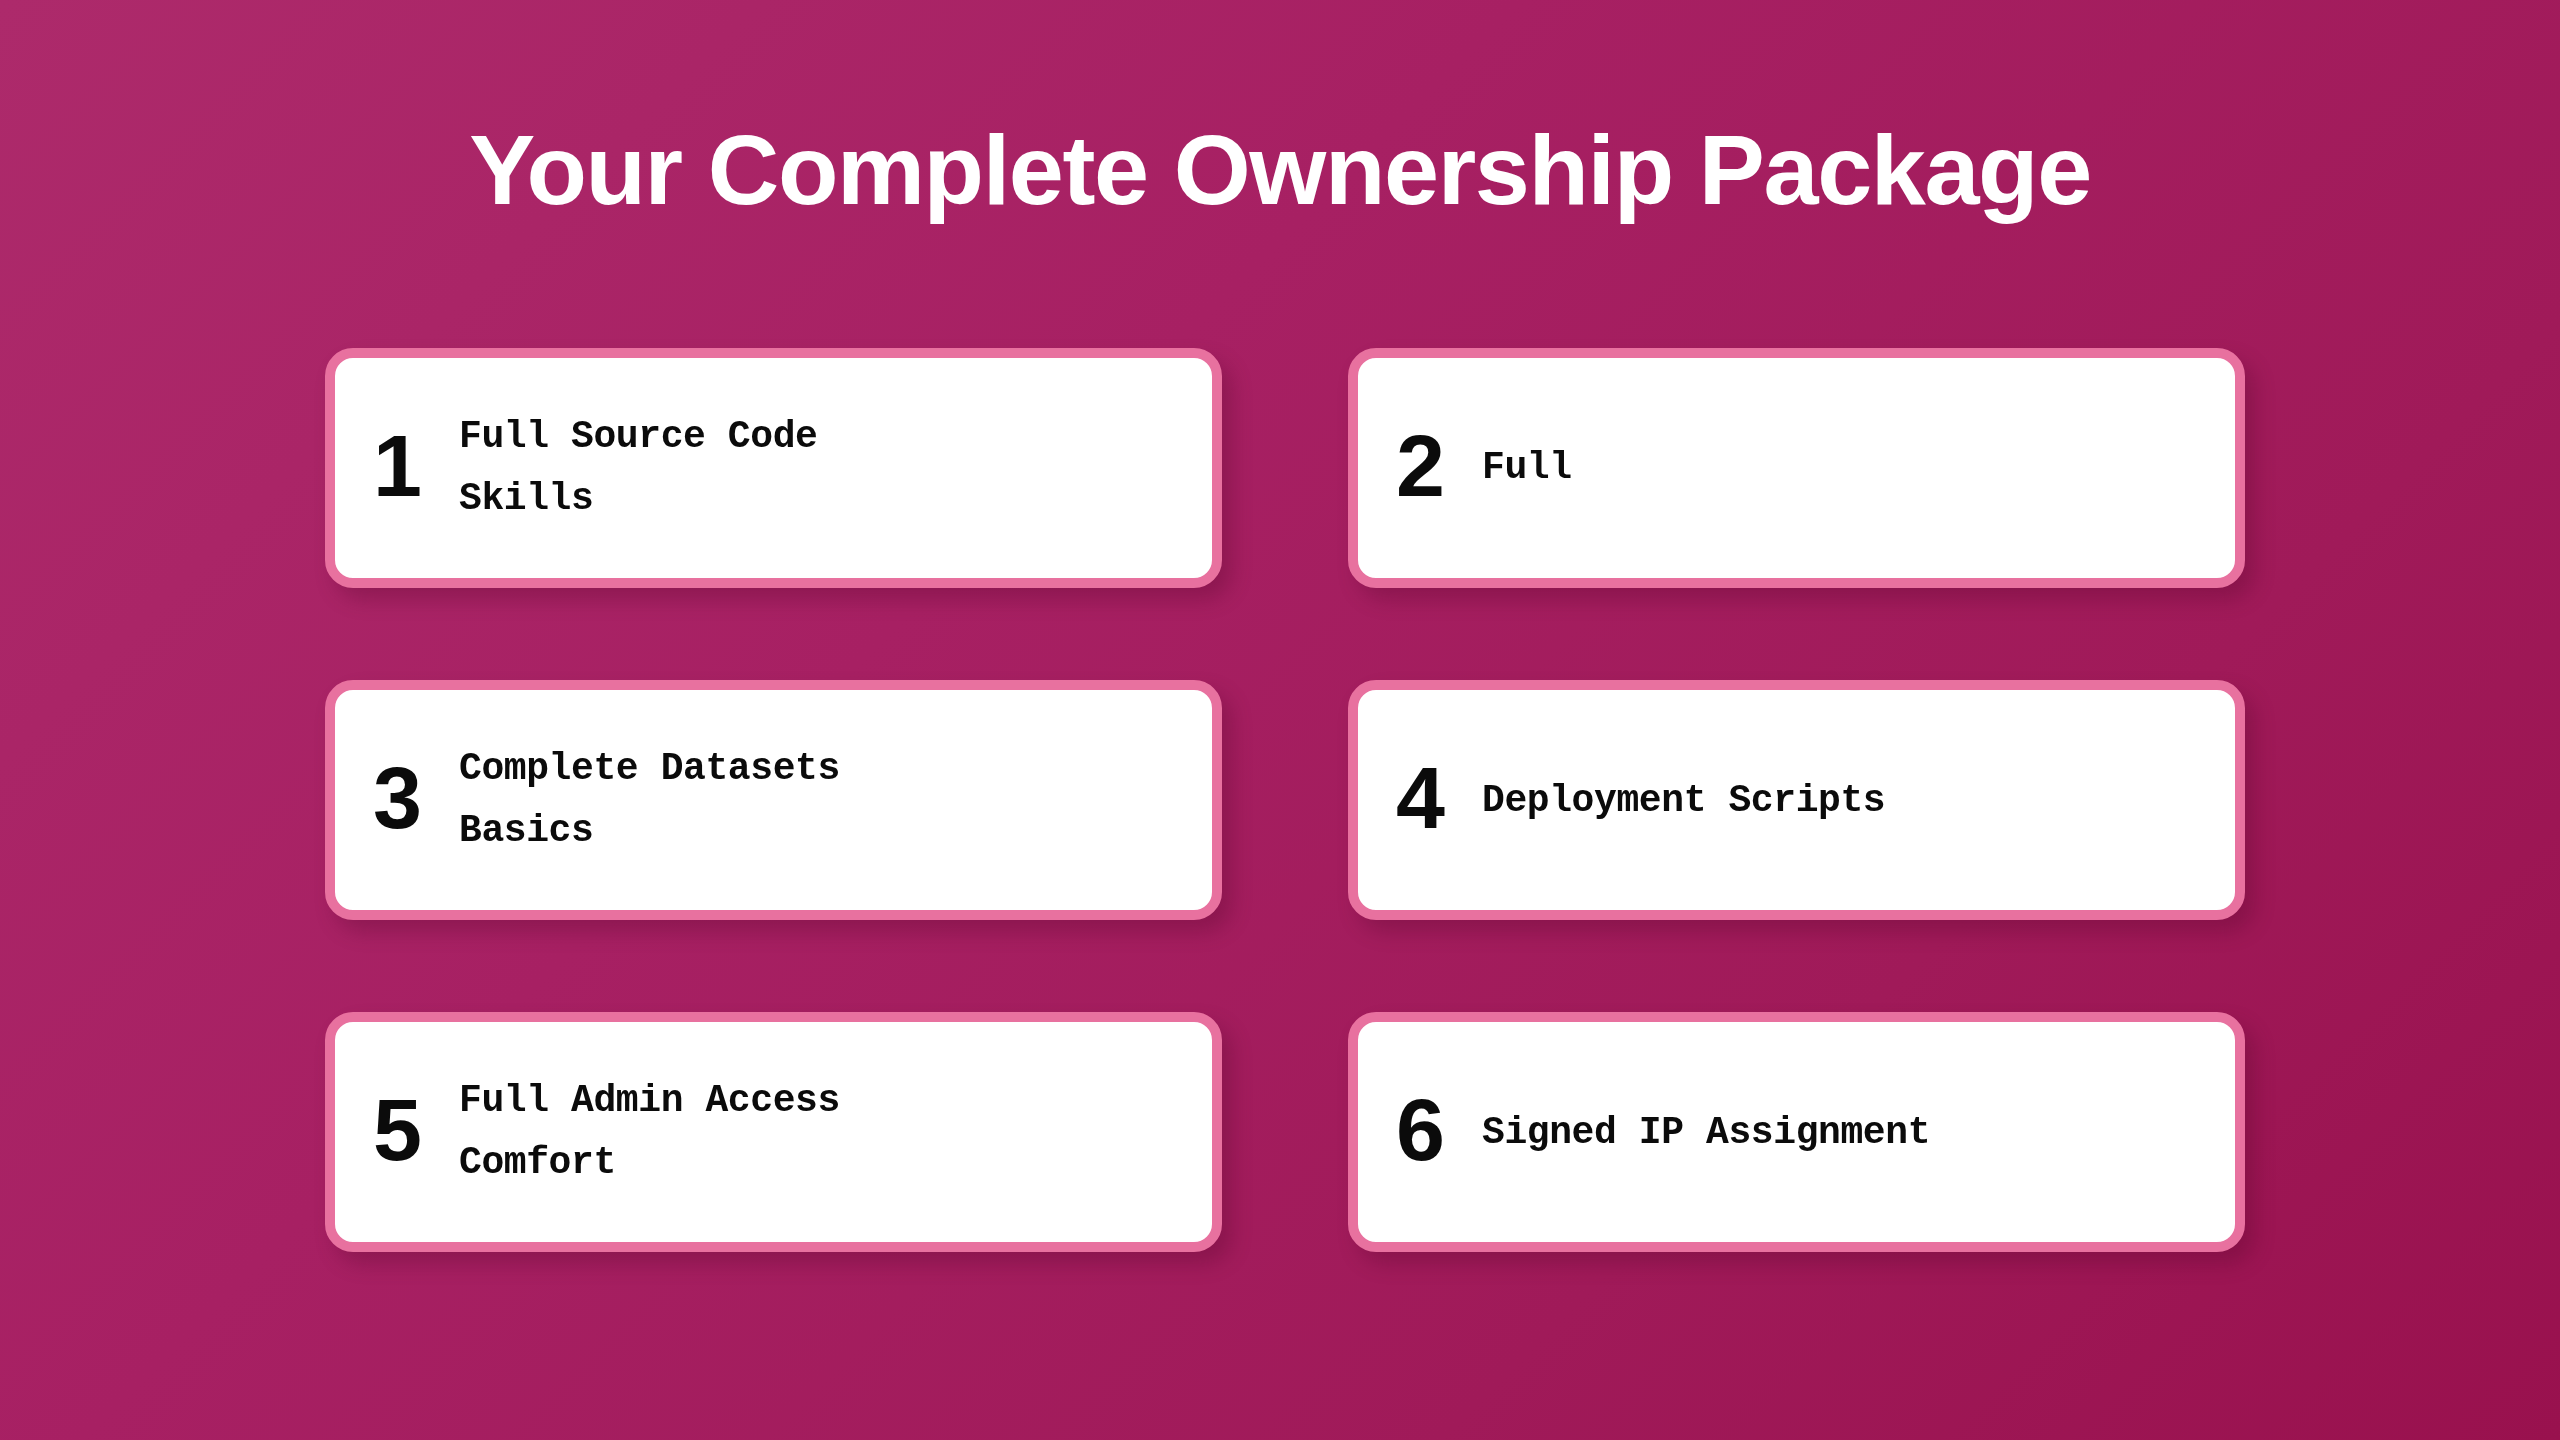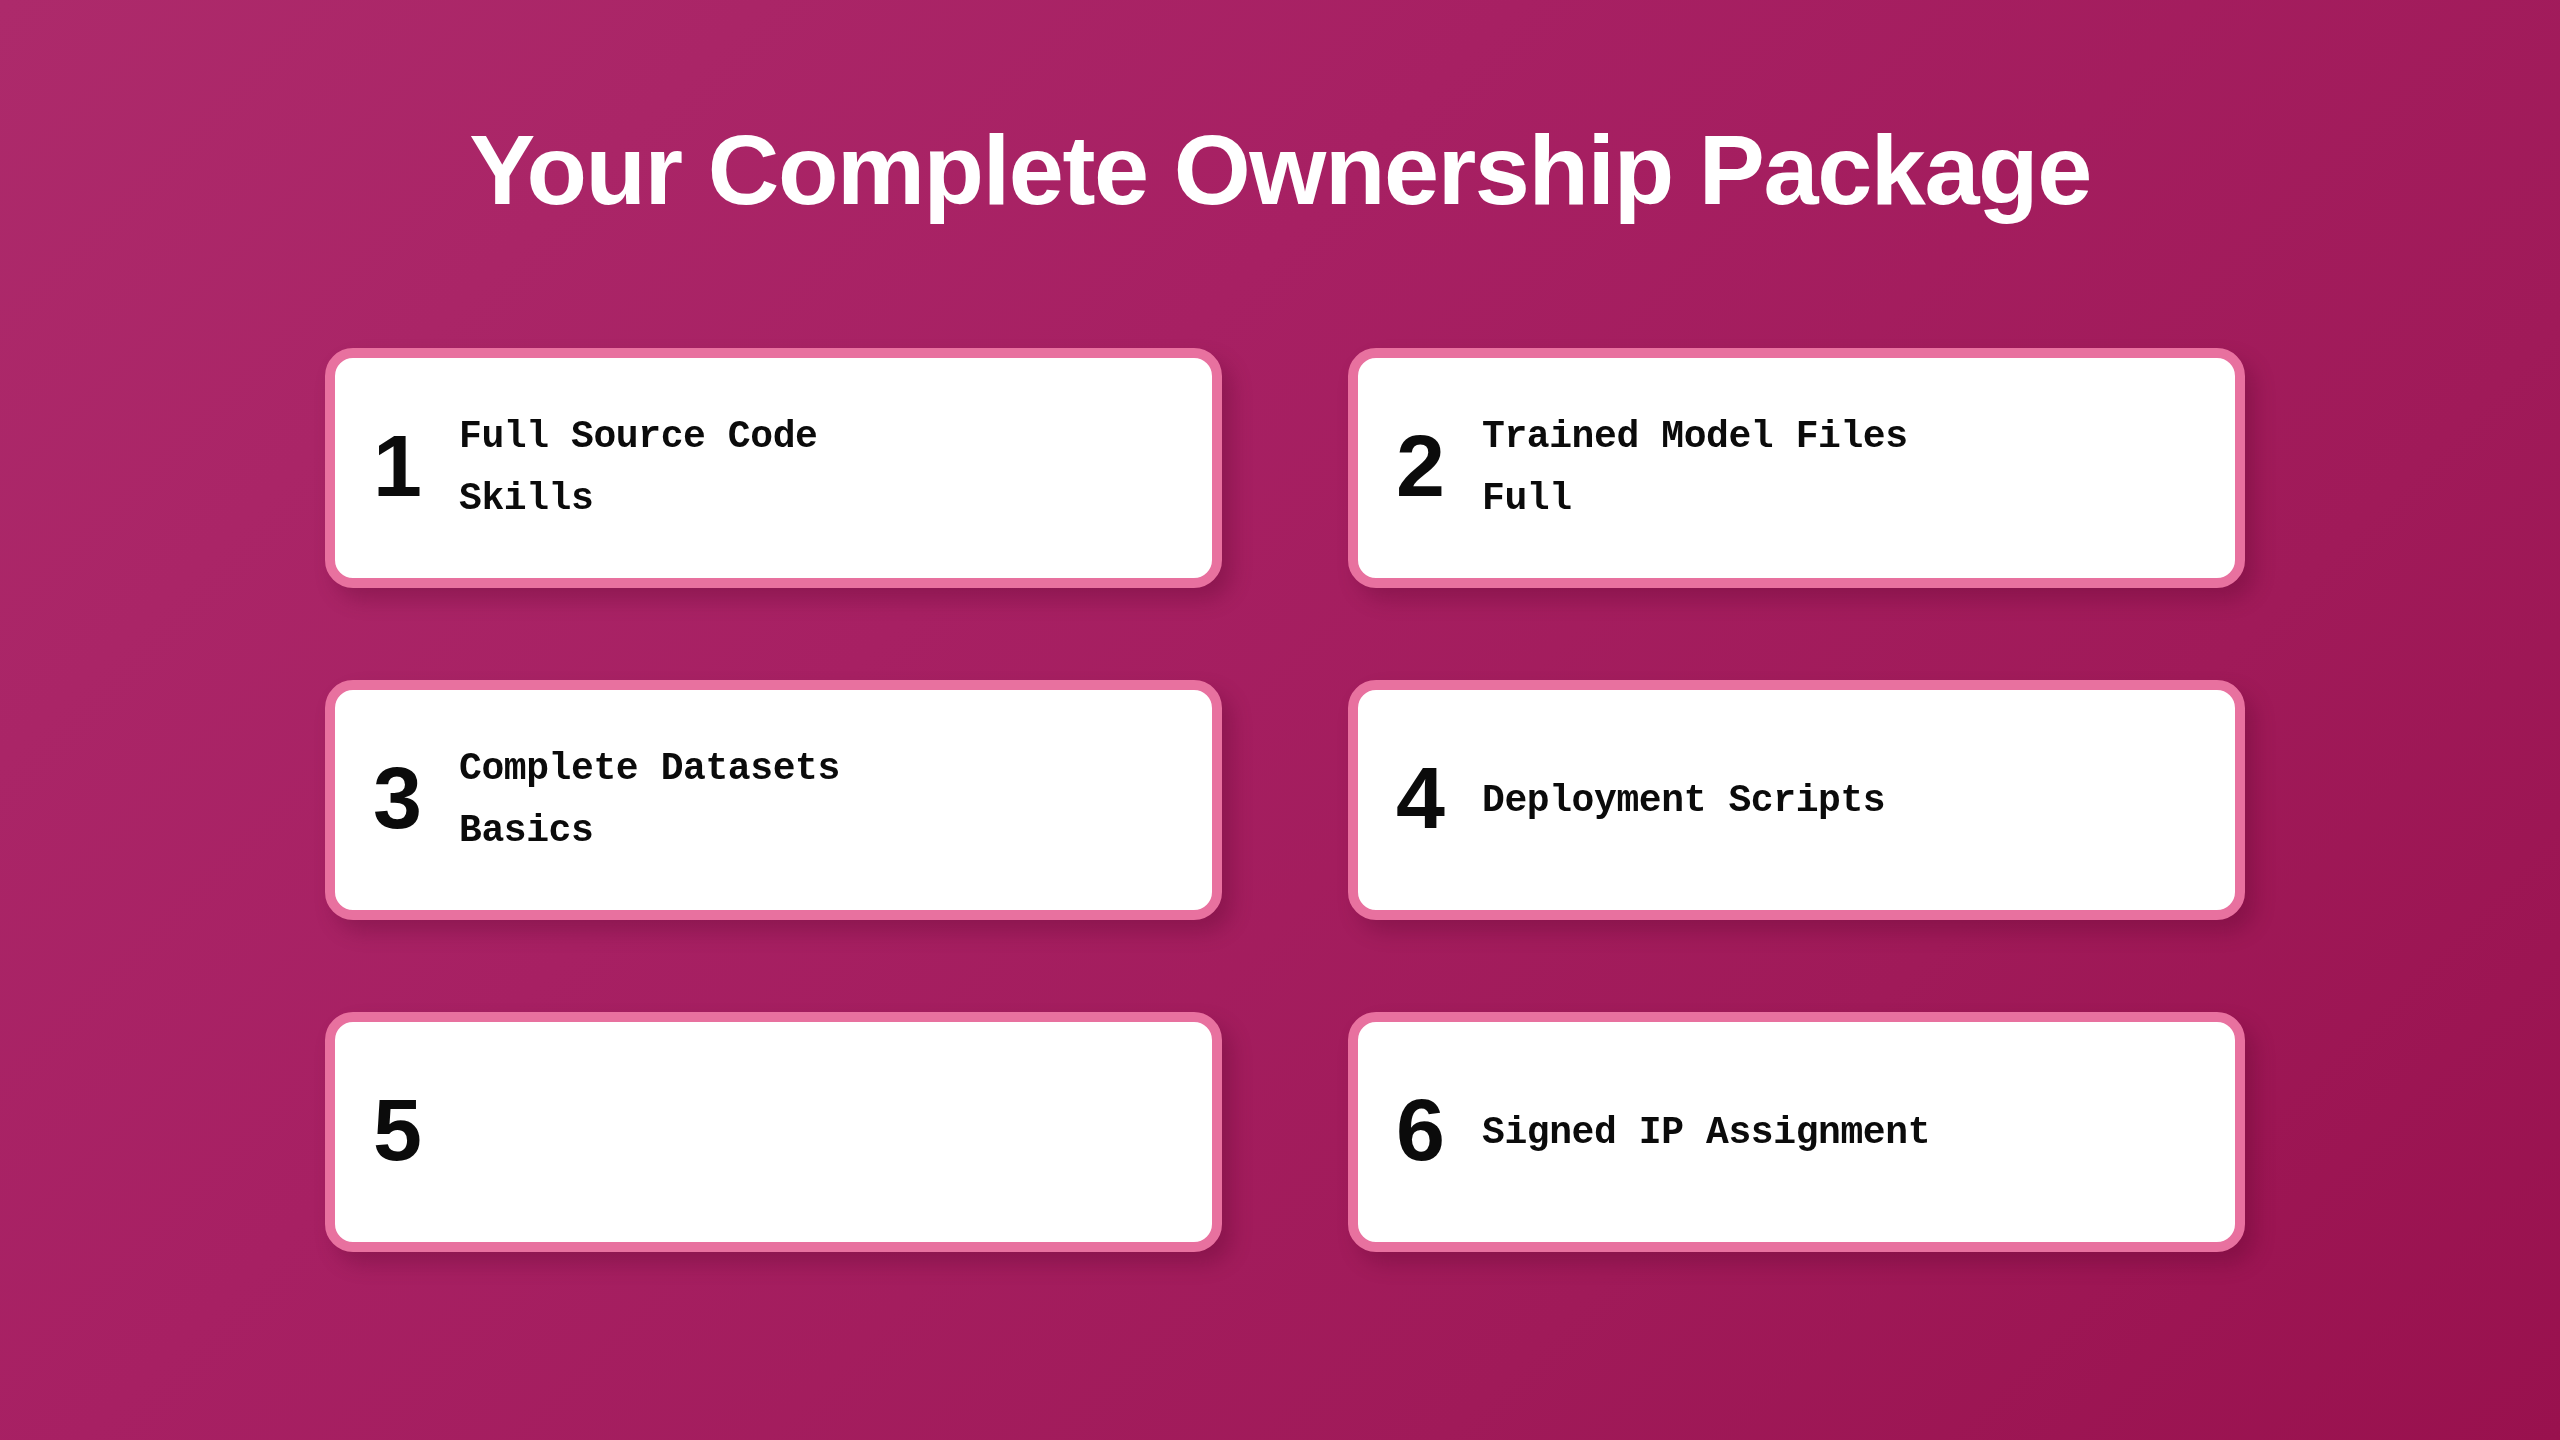--- a/index.html
+++ b/index.html
@@ -125,21 +125,20 @@
       <span class="card-number">1</span>
       <span class="card-text">
         <span class="line">Full Source Code</span>
         <span class="line">Skills</span>
       </span>
     </div>
 
     <div class="card">
       <span class="card-number">2</span>
       <span class="card-text">
-        <span class="line">Trained Model Files</span>
         <span class="line">Full</span>
       </span>
     </div>
 
     <div class="card">
       <span class="card-number">3</span>
       <span class="card-text">
         <span class="line">Complete Datasets</span>
         <span class="line">Basics</span>
       </span>
@@ -147,20 +146,24 @@
 
     <div class="card single">
       <span class="card-number">4</span>
       <span class="card-text">
         <span class="line">Deployment Scripts</span>
       </span>
     </div>
 
     <div class="card">
       <span class="card-number">5</span>
+      <span class="card-text">
+        <span class="line">Full Admin Access</span>
+        <span class="line">Comfort</span>
+      </span>
     </div>
 
     <div class="card single">
       <span class="card-number">6</span>
       <span class="card-text">
         <span class="line">Signed IP Assignment</span>
       </span>
     </div>
 
   </div>

